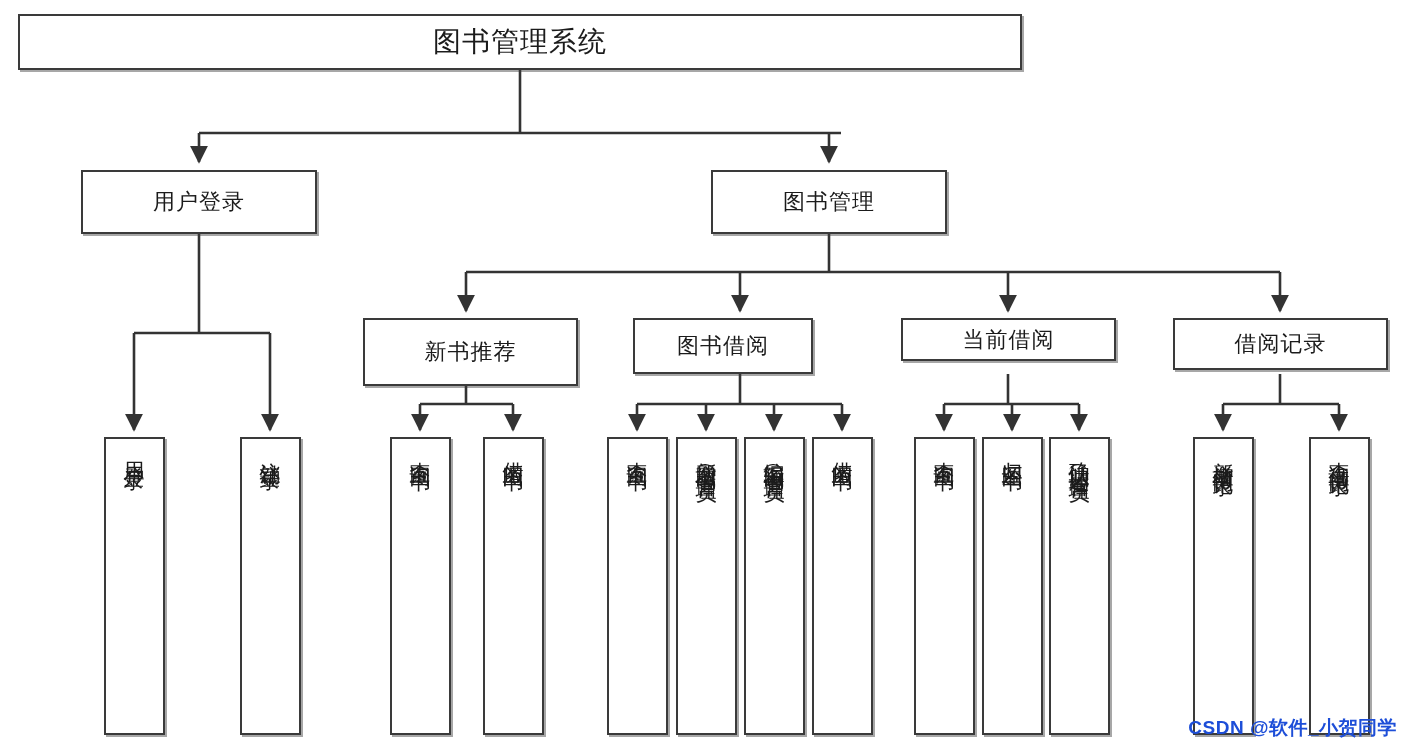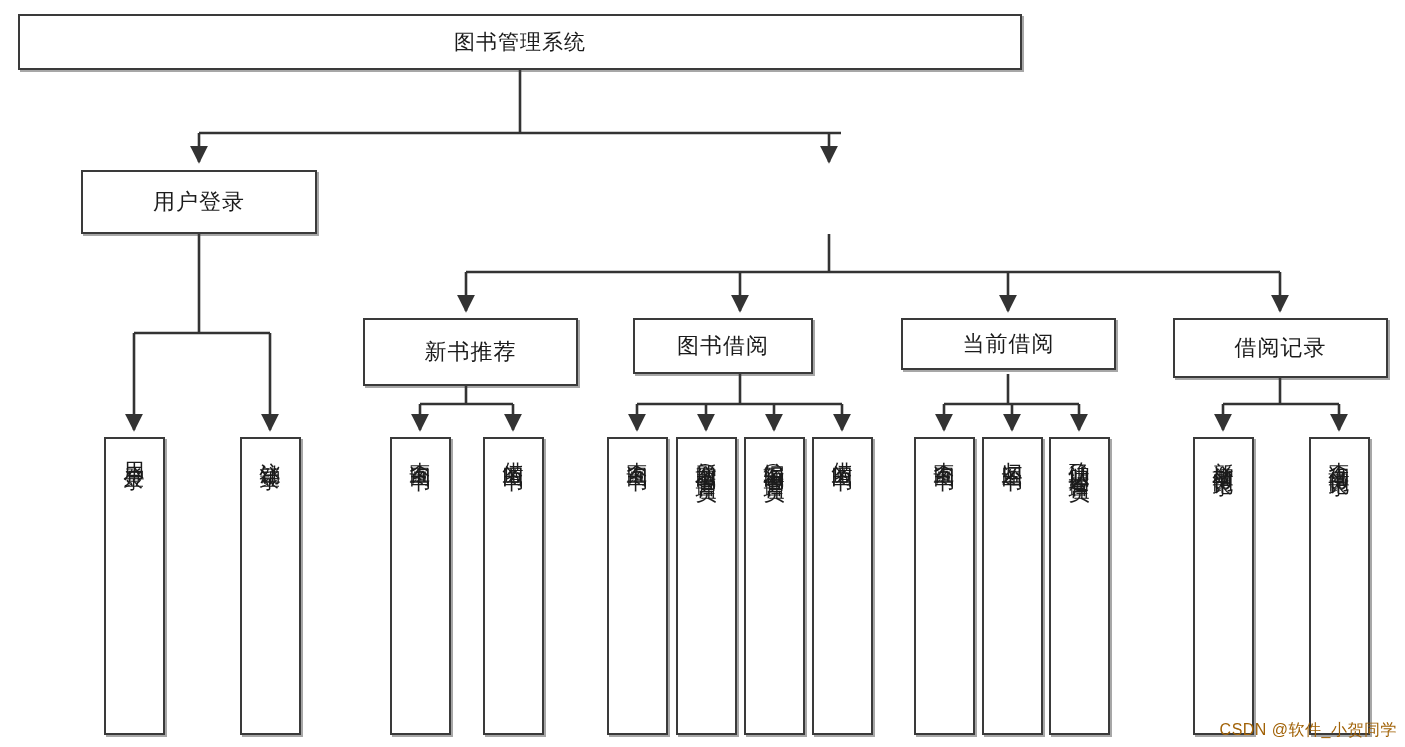--- a/index.html
+++ b/index.html
@@ -25,41 +25,42 @@
     color:#1b1b1b;
   }
   .node .lbl{
     display:block;
     text-align:center;
     line-height:1.18;
     white-space:nowrap;
   }
   
   .h .lbl{font-size:22px;letter-spacing:1px;}
-  .root .lbl{font-size:21px;}
+  .root .lbl{font-size:28px;}
   
   .v{padding:6px 0;align-items:flex-start;}
   .v .lbl{
     writing-mode:vertical-rl;
     text-orientation:upright;
     font-size:21px;
     letter-spacing:3px;
     line-height:1;
     white-space:normal;
     margin:0 auto;
   }
 
   .watermark{
     position:absolute;
     right:8px;bottom:6px;
-    font-size:16px;
-    color:#a16207;
+    font-size:19px;
+    color:#1d4ed8;
     letter-spacing:.5px;
     white-space:nowrap;
     pointer-events:none;
+    font-weight:bold;
   }
 </style>
 </head>
 <body>
 
 <div id="stage">
 
   <svg id="wires" viewBox="0 0 1405 747" xmlns="http://www.w3.org/2000/svg">
     <defs>
       <marker id="arrow" viewBox="0 0 10 10" refX="9" refY="5" markerWidth="7" markerHeight="7" orient="auto-start-reverse">
@@ -111,34 +112,37 @@
   </svg>
 
   <div class="node h root" style="left:18px;top:14px;width:1004px;height:56px;">
     <span class="lbl">图书管理系统</span>
   </div>
 
   <div class="node h" style="left:81px;top:170px;width:236px;height:64px;">
     <span class="lbl">用户登录</span>
   </div>
 
+  <div class="node h" style="left:711px;top:170px;width:236px;height:64px;">
+    <span class="lbl">图书管理</span>
+  </div>
 
   <div class="node h" style="left:363px;top:318px;width:215px;height:68px;">
     <span class="lbl">新书推荐</span>
   </div>
 
   <div class="node h" style="left:633px;top:318px;width:180px;height:56px;">
     <span class="lbl">图书借阅</span>
   </div>
 
-  <div class="node h" style="left:901px;top:318px;width:215px;height:52px;">
+  <div class="node h" style="left:901px;top:318px;width:215px;height:43px;">
     <span class="lbl">当前借阅</span>
   </div>
 
-  <div class="node h" style="left:1173px;top:318px;width:215px;height:60px;">
+  <div class="node h" style="left:1173px;top:318px;width:215px;height:52px;">
     <span class="lbl">借阅记录</span>
   </div>
 
   <div class="node v" style="left:104px;top:437px;width:61px;height:298px;">
     <span class="lbl">用户登录</span>
   </div>
   <div class="node v" style="left:240px;top:437px;width:61px;height:298px;">
     <span class="lbl">注销登录</span>
   </div>
 

